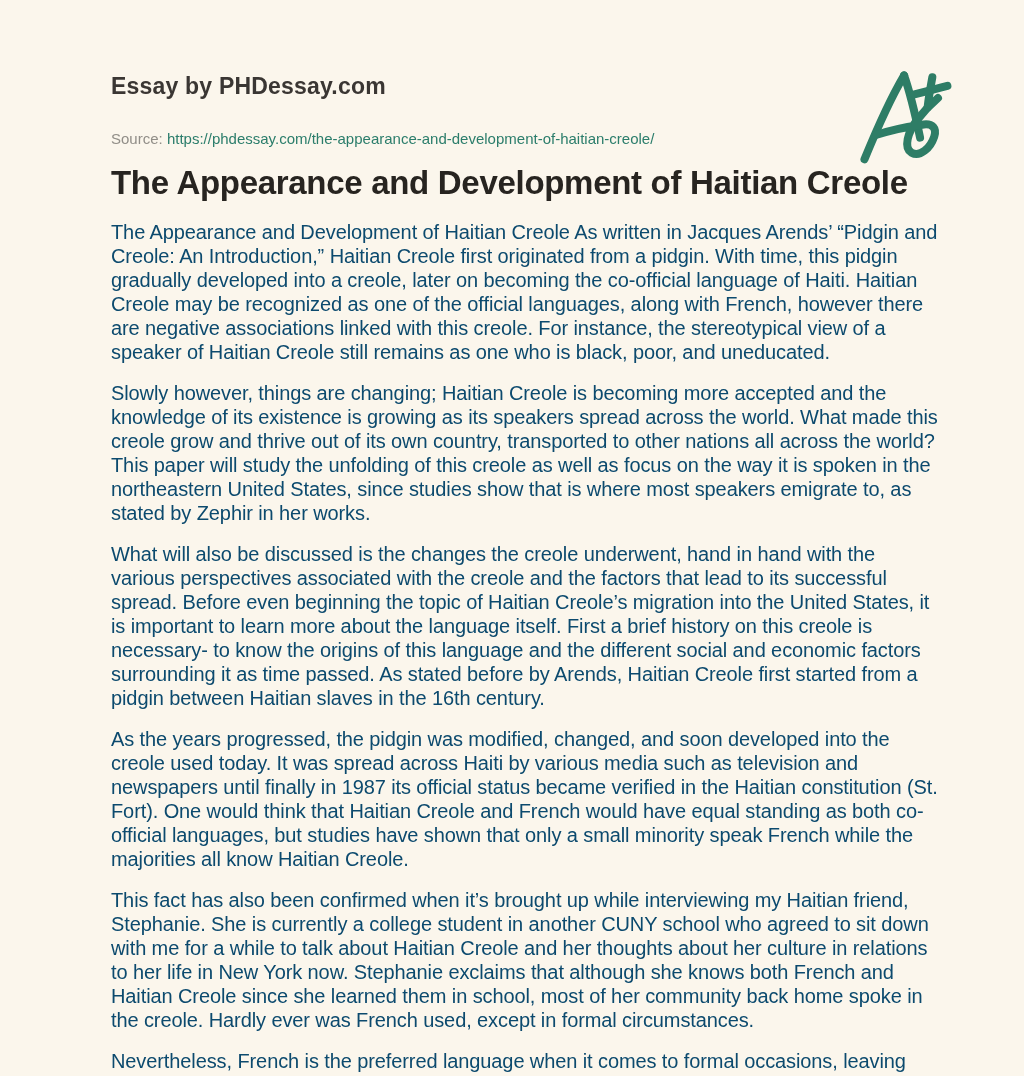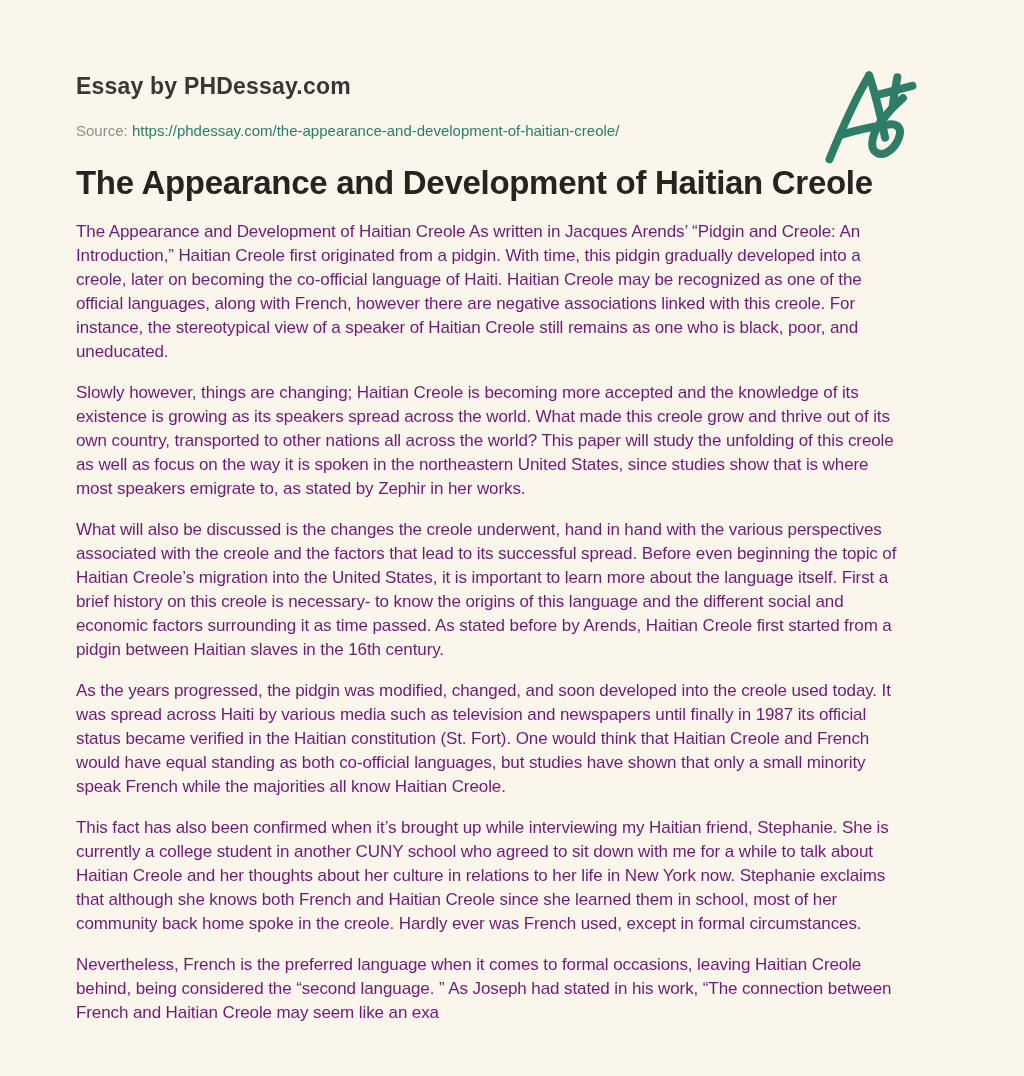--- a/index.html
+++ b/index.html
@@ -11,41 +11,41 @@
   }
 
   body {
     background: #FBF6EC;
     font-family: "Liberation Sans", "DejaVu Sans", sans-serif;
   }
 
   .page {
     width: 1024px;
     height: 1076px;
-    padding: 72px 0 0 76px;
+    padding: 72px 0 0 111px;
     background: #FBF6EC;
   }
 
   .header-row {
     display: flex;
     justify-content: space-between;
     align-items: flex-start;
     width: 842px;
   }
 
   .site-title {
     font-size: 23px;
     font-weight: 700;
     color: #3A3633;
     letter-spacing: 0.2px;
     line-height: 1.25;
   }
 
   .source-line {
-    margin-top: 20px;
+    margin-top: 28px;
     font-size: 15px;
     line-height: 1.35;
   }
 
   .source-label {
     color: #918E88;
   }
 
   .source-url {
     color: #2B7D6B;
@@ -68,23 +68,23 @@
     letter-spacing: -0.3px;
     line-height: 1.15;
   }
 
   .essay-body {
     width: 830px;
   }
 
   .essay-body p {
     margin-top: 17px;
-    font-size: 17px;
+    font-size: 20px;
     line-height: 24px;
-    color: #701a75;
+    color: #0c4a6e;
     letter-spacing: -0.1px;
   }
 
   .essay-body p:first-child {
     margin-top: 18px;
   }
 </style>
 </head>
 <body>
 

